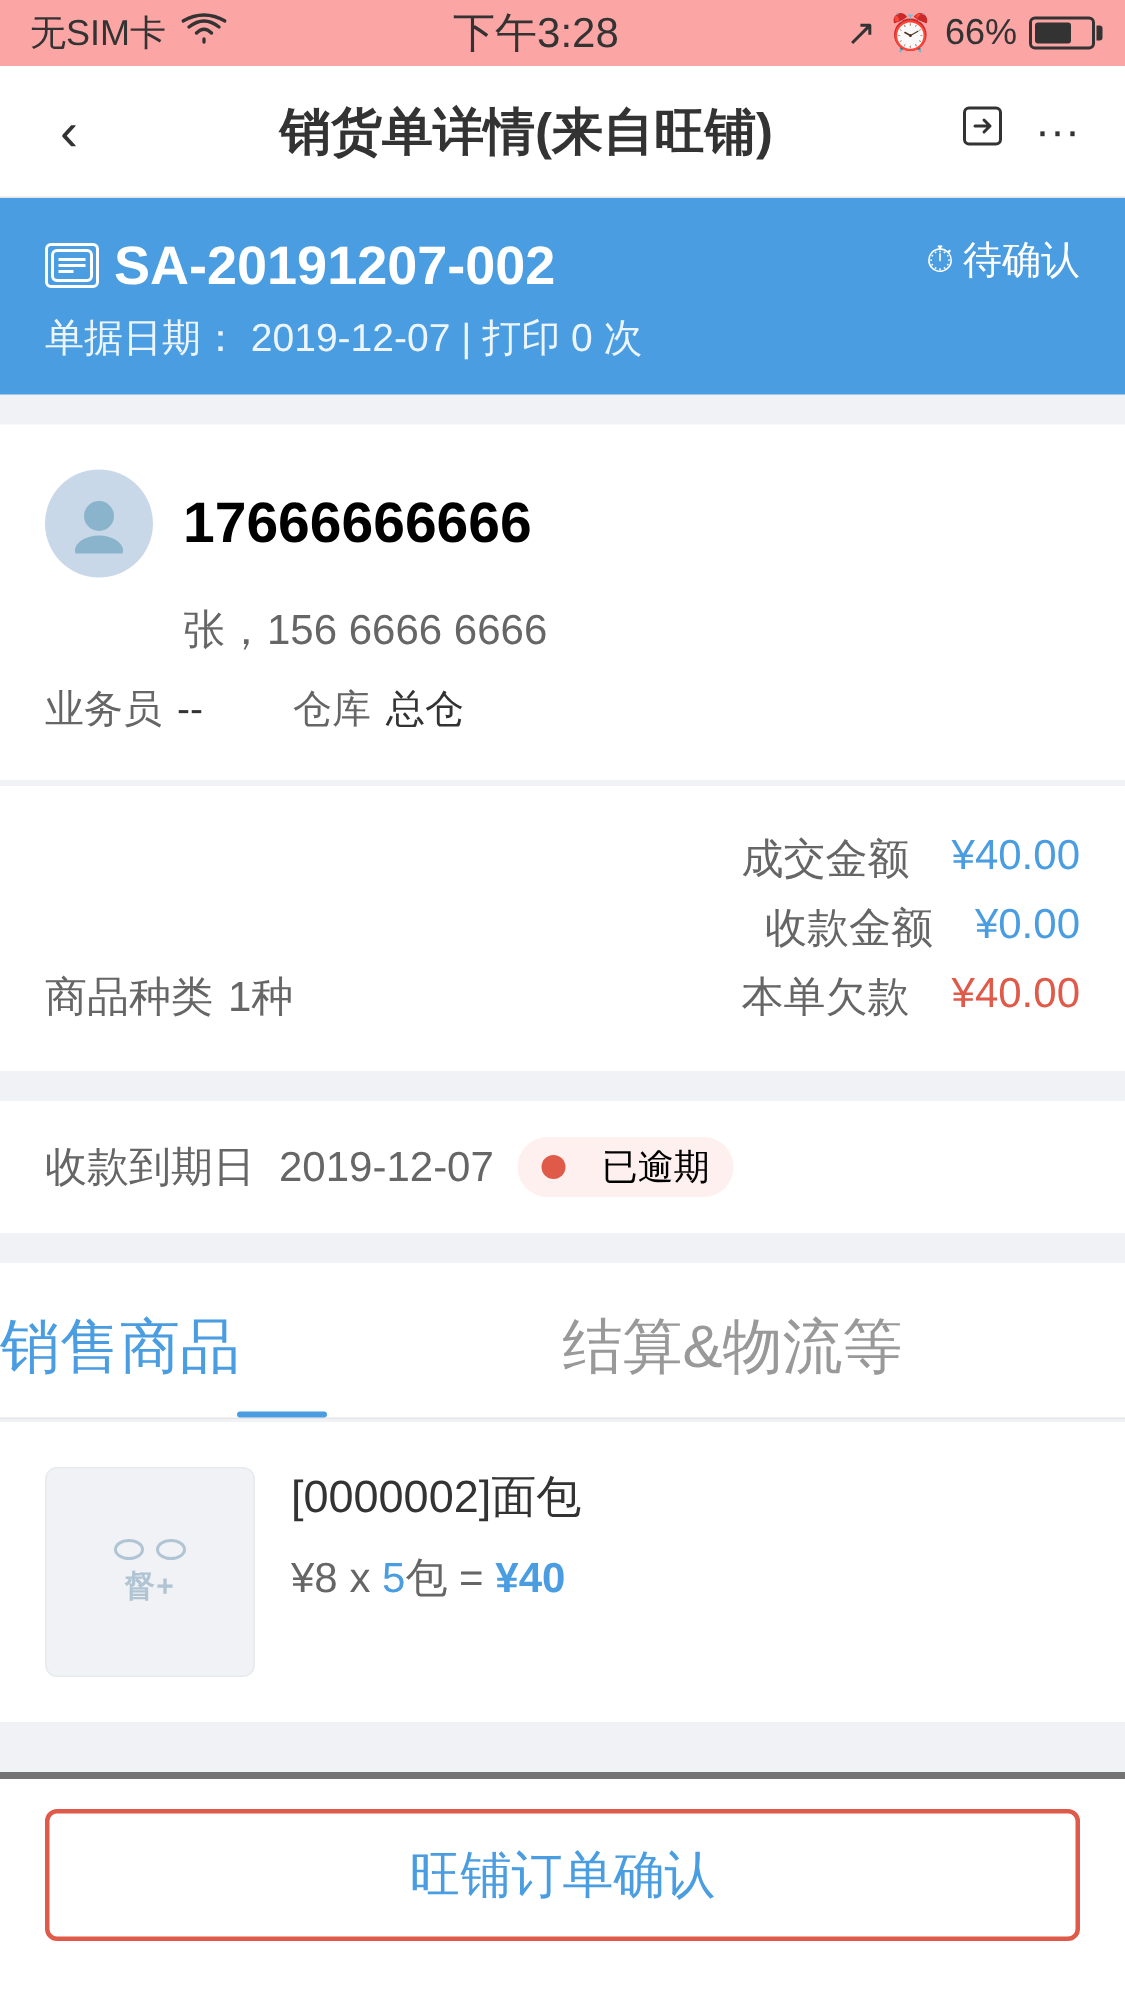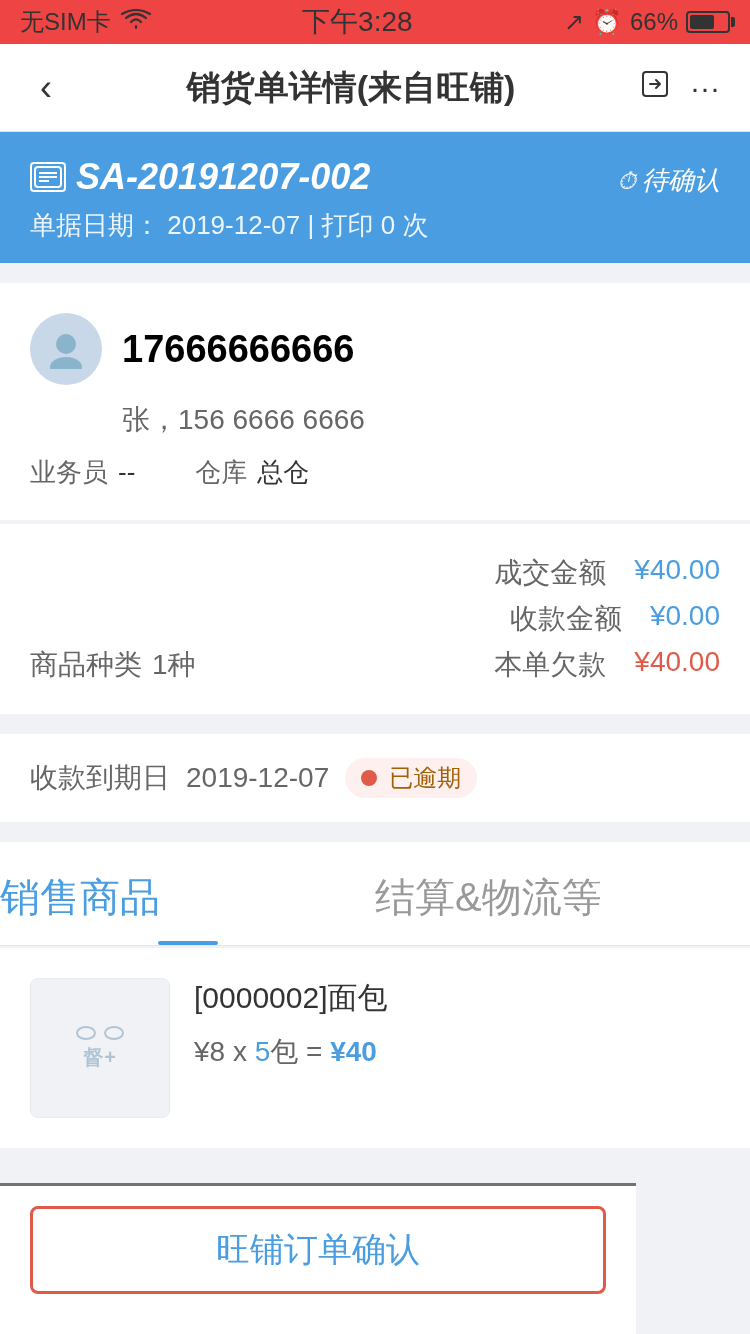--- a/index.html
+++ b/index.html
@@ -11,21 +11,21 @@
       font-family: -apple-system, "PingFang SC", "Helvetica Neue", Arial, sans-serif;
       font-size: 28px;
       color: #333;
       position: relative;
     }
 
     
     .status-bar {
       width: 750px;
       height: 44px;
-      background: #ef4444;
+      background: #fca5a5;
       display: flex;
       align-items: center;
       justify-content: space-between;
       padding: 0 20px;
       font-size: 24px;
       font-weight: 500;
     }
     .status-left { display: flex; align-items: center; gap: 10px; }
     .status-center { font-size: 28px; font-weight: 400; }
     .status-right { display: flex; align-items: center; gap: 8px; font-size: 24px; }
@@ -83,23 +83,22 @@
 
     
     .header-card {
       background: #4a9de0;
       padding: 24px 30px 20px;
       margin-bottom: 0;
     }
     .header-card-top {
       display: flex;
       justify-content: space-between;
-      align-items: flex-end;
+      align-items: flex-start;
       margin-bottom: 10px;
-      font-style: italic;
     }
     .order-number {
       font-size: 36px;
       font-weight: 700;
       color: #fff;
       display: flex;
       align-items: center;
       gap: 10px;
     }
     .order-icon {
@@ -195,25 +194,25 @@
       font-size: 28px;
       color: #666;
       display: flex;
       align-items: center;
       gap: 16px;
     }
     .overdue-badge {
       background: #fff0f0;
       border-radius: 20px;
       padding: 4px 16px;
-      color: #a16207;
+      color: #000000;
       font-size: 24px;
       display: flex;
       align-items: center;
-      gap: 12px;
+      gap: 24px;
     }
     .overdue-dot {
       width: 16px; height: 16px;
       border-radius: 50%;
       background: #e05a4a;
       display: inline-block;
     }
 
     
     .tabs {
@@ -306,24 +305,24 @@
     .empty-space {
       background: #f0f2f5;
       height: 300px;
     }
 
     
     .bottom-bar {
       position: fixed;
       bottom: 0;
       left: 0;
-      width: 636px;
+      width: 750px;
       background: #fff;
       padding: 20px 30px 40px;
-      border-top: 3px solid #737373;
+      border-top: 5px solid #737373;
     }
     .confirm-btn {
       width: 100%;
       height: 88px;
       background: #fff;
       border: 3px solid #e05a4a;
       border-radius: 8px;
       font-size: 34px;
       color: #4a9de0;
       cursor: pointer;

